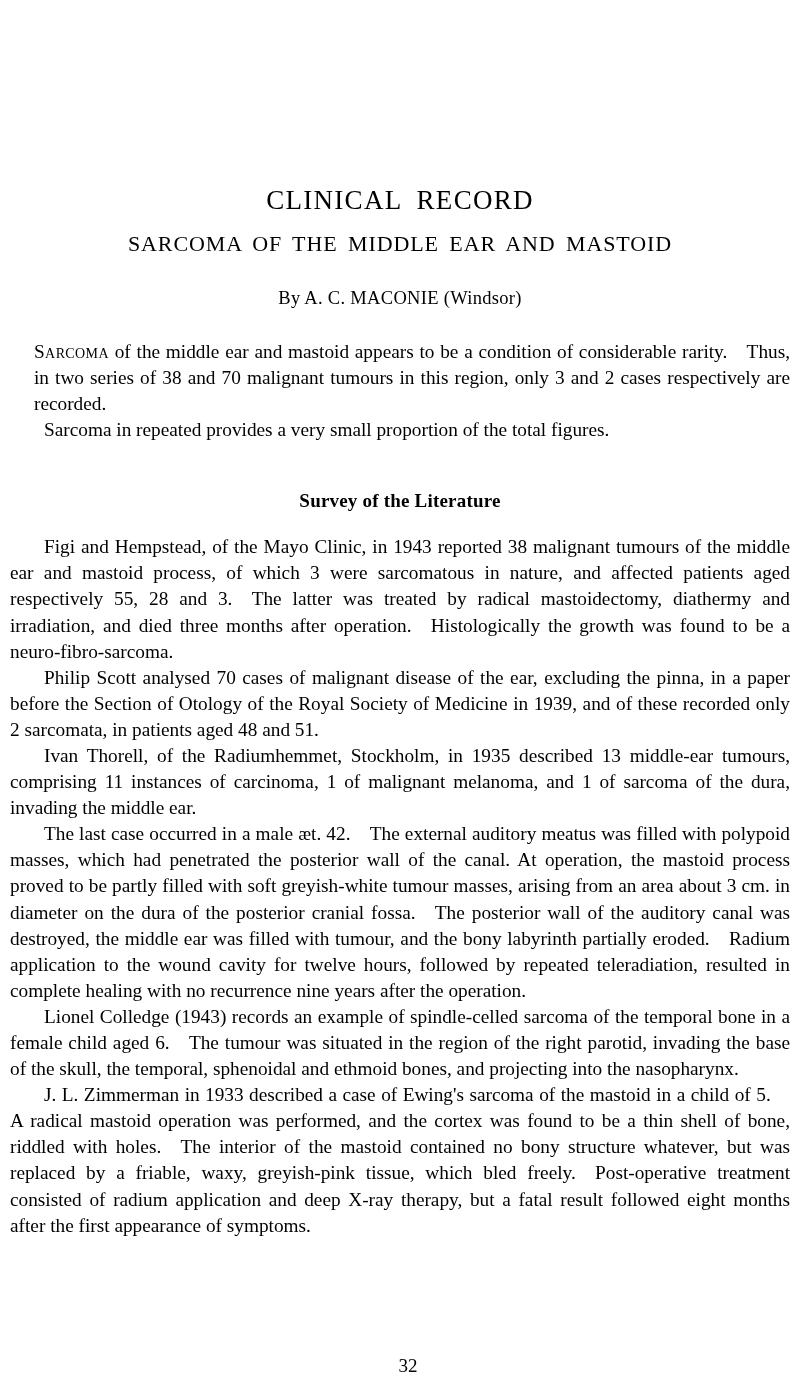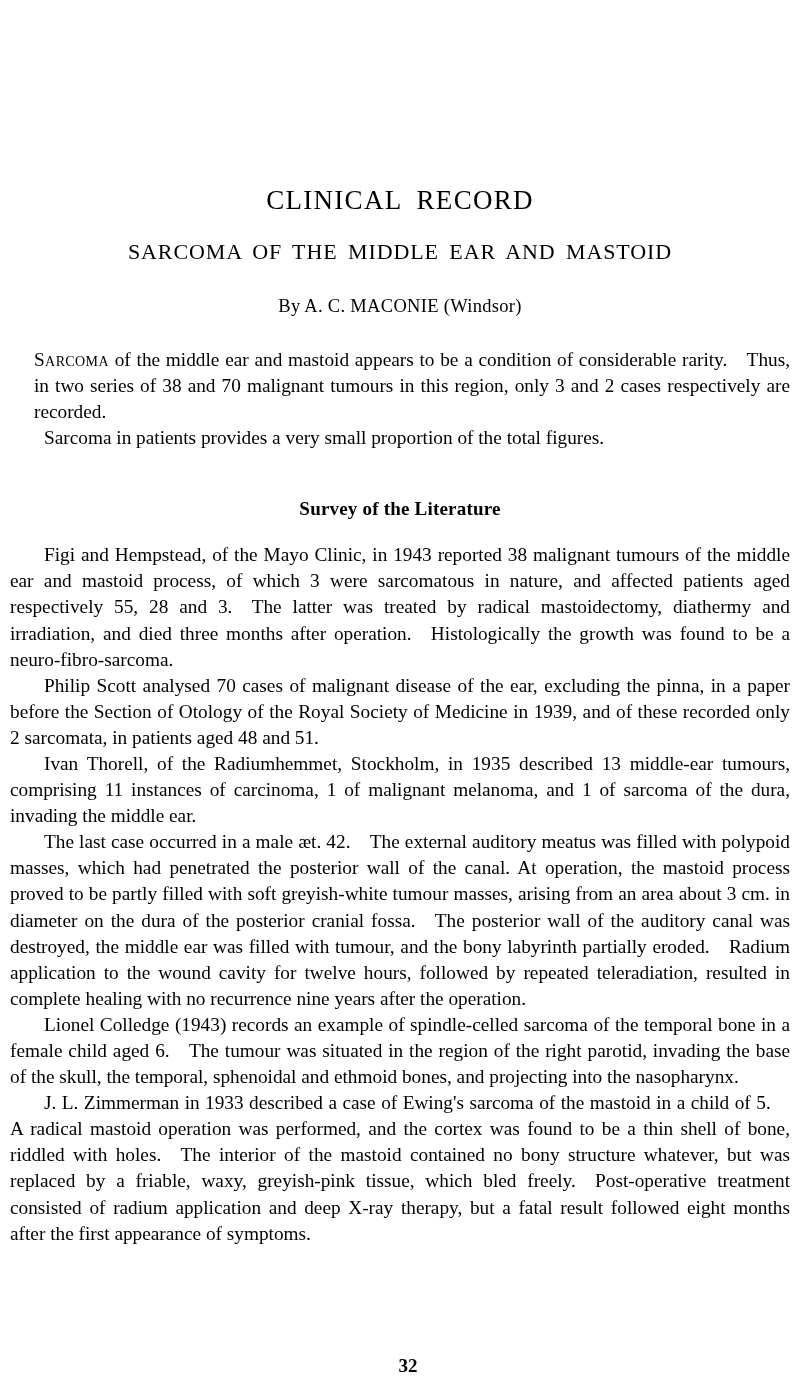--- a/index.html
+++ b/index.html
@@ -35,21 +35,21 @@
     padding-top: 186px;
     font-weight: 400;
     line-height: 1.05;
   }
 
   .article-title {
     text-align: center;
     font-size: 22px;
     letter-spacing: 0.9px;
     word-spacing: 4px;
-    margin: 8px;
+    margin: 0;
     padding-top: 18px;
     font-weight: 400;
     line-height: 1.05;
   }
 
   .byline {
     text-align: center;
     font-size: 18.5px;
     margin: 16px;
     padding-top: 18px;
@@ -93,38 +93,37 @@
     letter-spacing: 0.4px;
   }
 
   .page-number {
     position: absolute;
     left: 16px;
     right: 0;
     top: 1355px;
     text-align: center;
     font-size: 19px;
-    font-weight: bold;
   }
 </style>
 </head>
 <body>
 
 <div class="page">
 
   <h1 class="section-title">CLINICAL  RECORD</h1>
 
   <h2 class="article-title">SARCOMA OF THE MIDDLE EAR AND MASTOID</h2>
 
   <div class="byline">By A. C. MACONIE (Windsor)</div>
 
   <div class="body-block">
     <p class="para no-indent"><span class="smallcaps">Sarcoma</span><span> of the middle ear and mastoid appears to be a condition of considerable rarity. Thus, in two series of 38 and 70 malignant tumours in this region, only 3 and 2 cases respectively are recorded.</span></p>
 
-    <p class="para">Sarcoma in patients provides a very small proportion of the total figures.</p>
+    <p class="para">Sarcoma in repeated provides a very small proportion of the total figures.</p>
   </div>
 
   <h3 class="sub-heading">Survey of the Literature</h3>
 
   <div>
     <p class="para">Figi and Hempstead, of the Mayo Clinic, in 1943 reported 38 malignant tumours of the middle ear and mastoid process, of which 3 were sarcomatous in nature, and affected patients aged respectively 55, 28 and 3. The latter was treated by radical mastoidectomy, diathermy and irradiation, and died three months after operation. Histologically the growth was found to be a neuro-fibro-sarcoma.</p>
     <p class="para">Philip Scott analysed 70 cases of malignant disease of the ear, excluding the pinna, in a paper before the Section of Otology of the Royal Society of Medicine in 1939, and of these recorded only 2 sarcomata, in patients aged 48 and 51.</p>
     <p class="para">Ivan Thorell, of the Radiumhemmet, Stockholm, in 1935 described 13 middle-ear tumours, comprising 11 instances of carcinoma, 1 of malignant melanoma, and 1 of sarcoma of the dura, invading the middle ear.</p>
     <p class="para">The last case occurred in a male æt. 42. The external auditory meatus was filled with polypoid masses, which had penetrated the posterior wall of the canal. At operation, the mastoid process proved to be partly filled with soft greyish-white tumour masses, arising from an area about 3 cm. in diameter on the dura of the posterior cranial fossa. The posterior wall of the auditory canal was destroyed, the middle ear was filled with tumour, and the bony labyrinth partially eroded. Radium application to the wound cavity for twelve hours, followed by repeated teleradiation, resulted in complete healing with no recurrence nine years after the operation.</p>
     <p class="para">Lionel Colledge (1943) records an example of spindle-celled sarcoma of the temporal bone in a female child aged 6. The tumour was situated in the region of the right parotid, invading the base of the skull, the temporal, sphenoidal and ethmoid bones, and projecting into the nasopharynx.</p>

